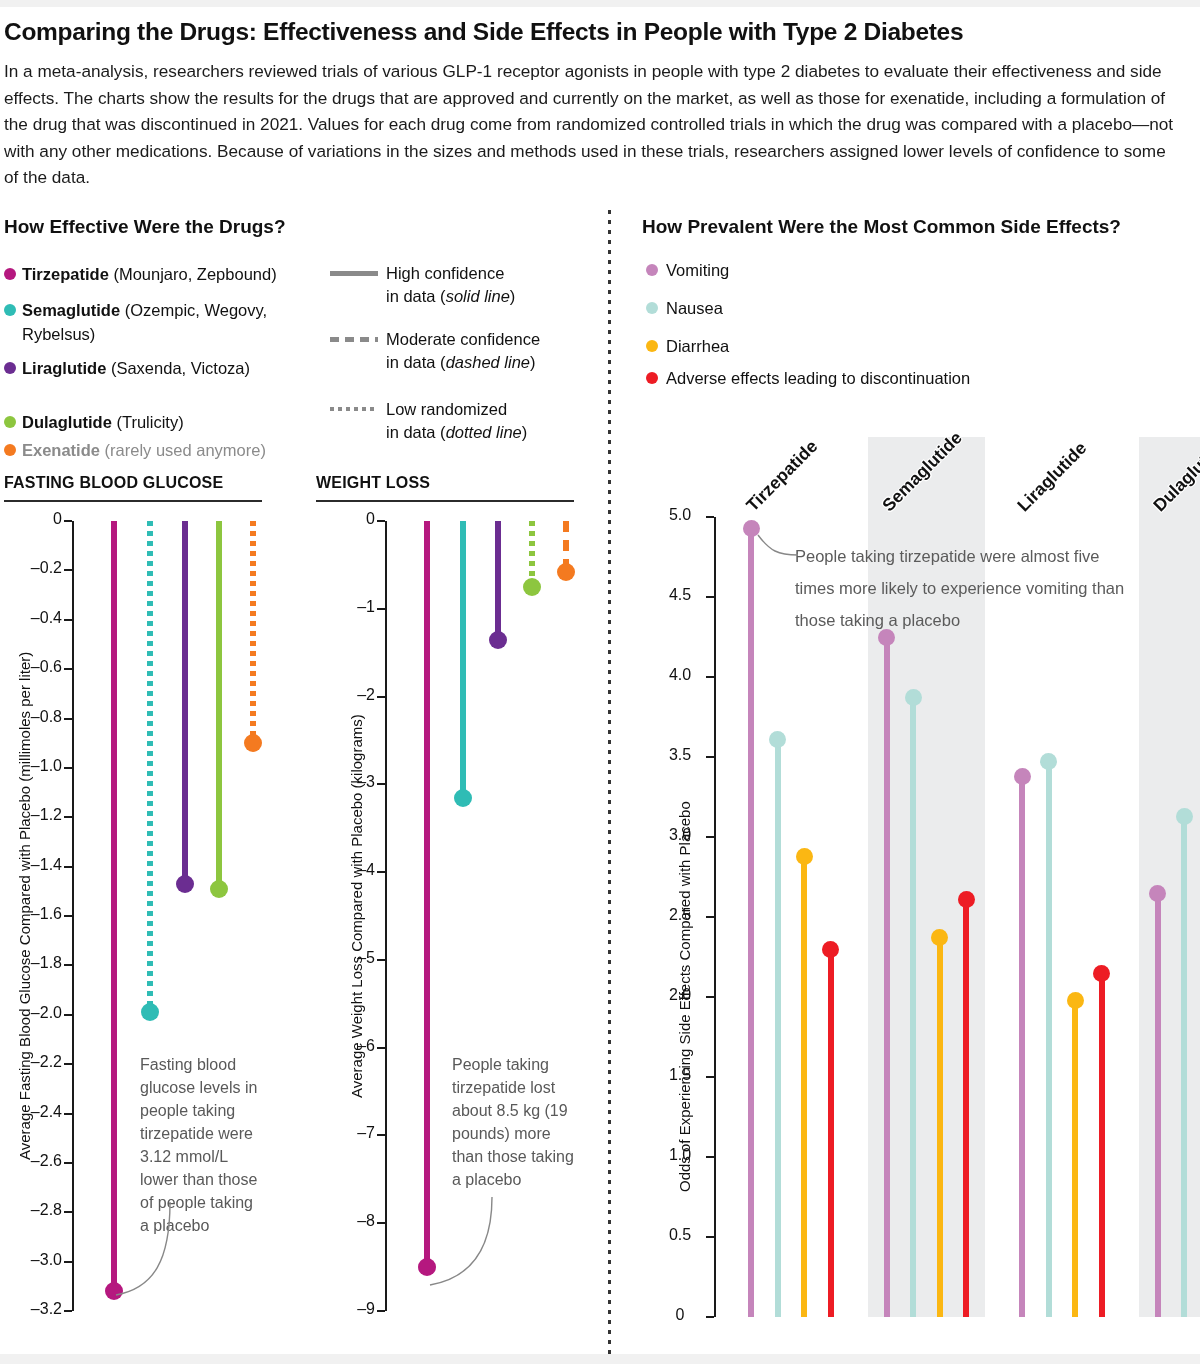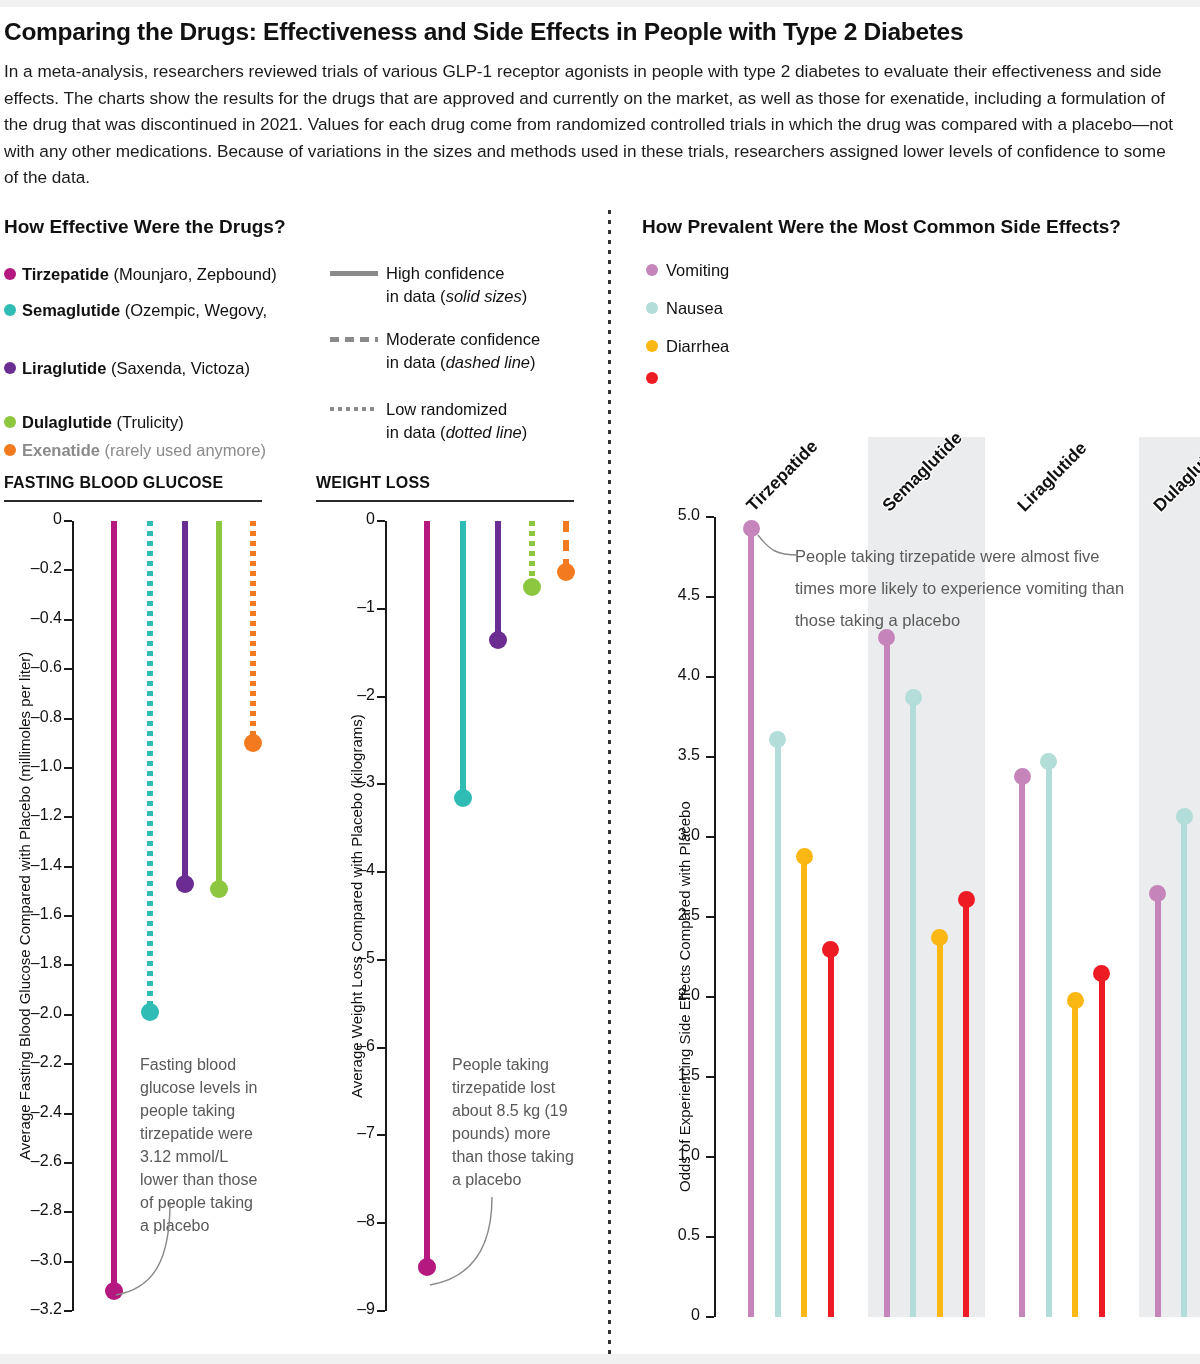--- a/index.html
+++ b/index.html
@@ -85,21 +85,21 @@
   }
 
   
   .band { position:absolute; background:#ebeced; }
   .rot-label {
     position:absolute; font-size:17.5px; font-weight:bold; color:#111;
     transform-origin: 0 100%; transform: rotate(-45deg);
     white-space:nowrap;
     text-shadow: 1px 1px 0 #fff, -1px -1px 0 #fff, 1px -1px 0 #fff, -1px 1px 0 #fff;
   }
-  .rt-tick { position:absolute; font-size:16px; color:#111; text-align:right; white-space:nowrap; }
+  .rt-tick { position:absolute; font-size:16px; color:#111; text-align:center; white-space:nowrap; }
   .callout {
     position:absolute; font-size:16.5px; line-height:32px; color:#5b5b5b;
   }
   .se-dot { position:absolute; border-radius:50%; }
   .se-stem { position:absolute; }
 </style>
 </head>
 <body>
 
 <div class="topbar"></div>
@@ -111,31 +111,31 @@
 <div class="vdivider"></div>
 
 <div class="sect-title" style="left:4px; top:216px;">How Effective Were the Drugs?</div>
 
 <div class="sect-title" style="left:642px; top:216px;">How Prevalent Were the Most Common Side Effects?</div>
 
 <div id="dyn">
     <div class="lg-dot" style="left:4px; top:268px; background:#b5187f;"></div>
     <div class="lg-item" style="left:22px; top:262px; width:300px;"><span class="lg-name">Tirzepatide </span><span class="lg-sub">(Mounjaro, Zepbound)</span></div>
     <div class="lg-dot" style="left:4px; top:304px; background:#2fbcb5;"></div>
-    <div class="lg-item" style="left:22px; top:298px; width:300px;"><span class="lg-name">Semaglutide </span><span class="lg-sub">(Ozempic, Wegovy,</span></div>
+    <div class="lg-item" style="left:22px; top:298px; width:300px;"><span class="lg-name">Semaglutide </span><span class="lg-sub">(Ozempic, Wegovy,</span><div>Rybelsus)</div></div>
     <div class="lg-dot" style="left:4px; top:362px; background:#6b2d91;"></div>
     <div class="lg-item" style="left:22px; top:356px; width:300px;"><span class="lg-name">Liraglutide </span><span class="lg-sub">(Saxenda, Victoza)</span></div>
     <div class="lg-dot" style="left:4px; top:416px; background:#8dc63f;"></div>
     <div class="lg-item" style="left:22px; top:410px; width:300px;"><span class="lg-name">Dulaglutide </span><span class="lg-sub">(Trulicity)</span></div>
     <div class="lg-dot" style="left:4px; top:444px; background:#f47a20;"></div>
     <div class="lg-item" style="left:22px; top:438px; width:300px;"><span class="lg-name" style="color: rgb(139, 139, 139);">Exenatide </span><span class="lg-sub" style="color: rgb(139, 139, 139);">(rarely used anymore)</span></div>
     <div class="conf-line solid" style="left:330px; top:271px;"></div>
     <div class="conf-row" style="left:386px; top:262px; width:210px;">
       <div>High confidence</div>
-      <div><span>in data (</span><em>solid sizes</em><span>)</span></div>
+      <div><span>in data (</span><em>solid line</em><span>)</span></div>
     </div>
     <div class="conf-line dashed" style="left:330px; top:337px;"></div>
     <div class="conf-row" style="left:386px; top:328px; width:210px;">
       <div>Moderate confidence</div>
       <div><span>in data (</span><em>dashed line</em><span>)</span></div>
     </div>
     <div class="conf-line dotted" style="left:330px; top:407px;"></div>
     <div class="conf-row" style="left:386px; top:398px; width:210px;">
       <div>Low randomized</div>
       <div><span>in data (</span><em>dotted line</em><span>)</span></div>
@@ -299,14 +299,15 @@
     <div class="lg-dot" style="left:646px; top:302px; background:#b2ddd8;"></div>
     <div class="lg-item" style="left:666px; top:296px; width:420px;">
       <div>Nausea</div>
     </div>
     <div class="lg-dot" style="left:646px; top:340px; background:#fbb713;"></div>
     <div class="lg-item" style="left:666px; top:334px; width:420px;">
       <div>Diarrhea</div>
     </div>
     <div class="lg-dot" style="left:646px; top:372px; background:#ed1c24;"></div>
     <div class="lg-item" style="left:666px; top:366px; width:420px;">
+      <div>Adverse effects leading to discontinuation</div>
     </div>
   </div>
 
 </body></html>

